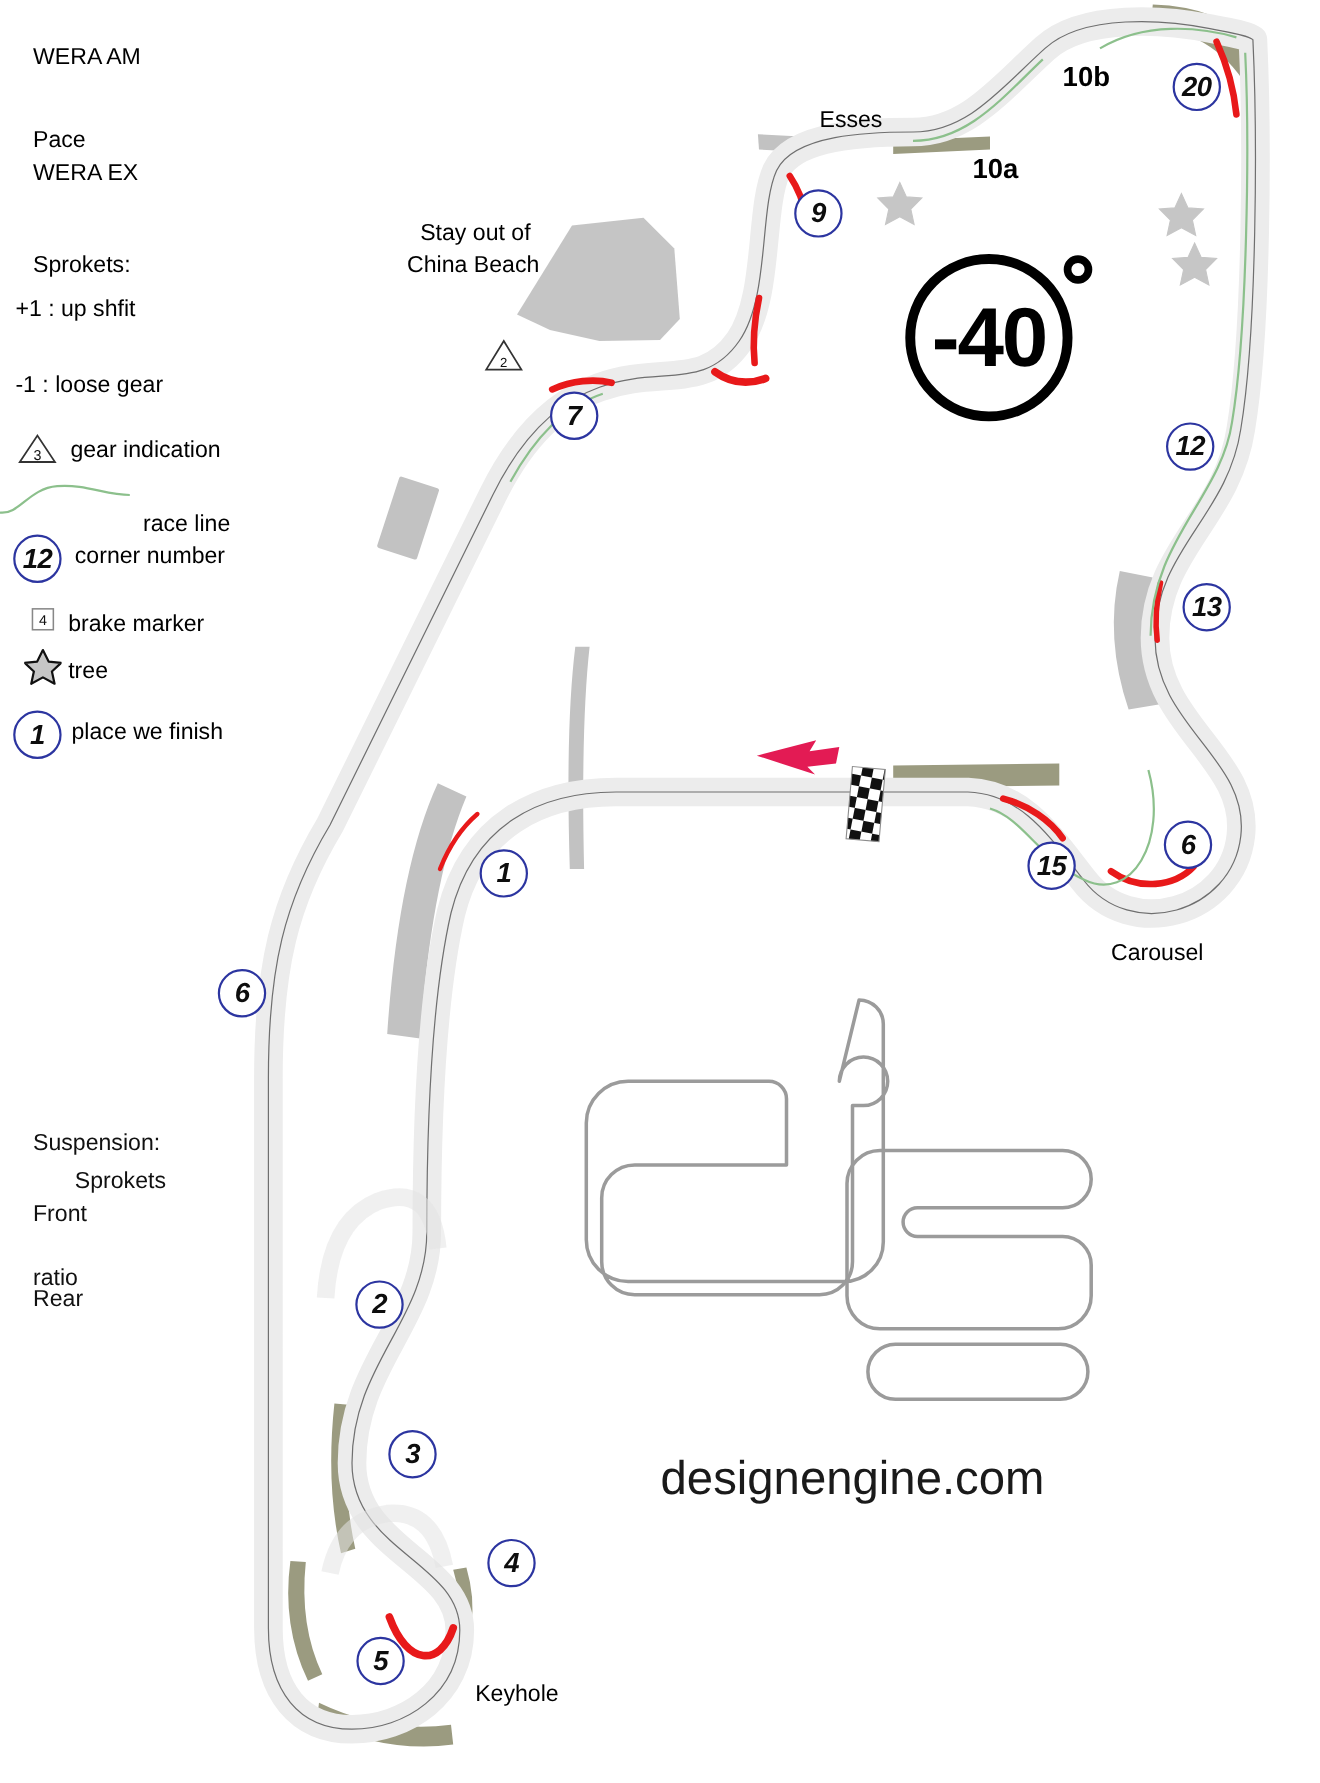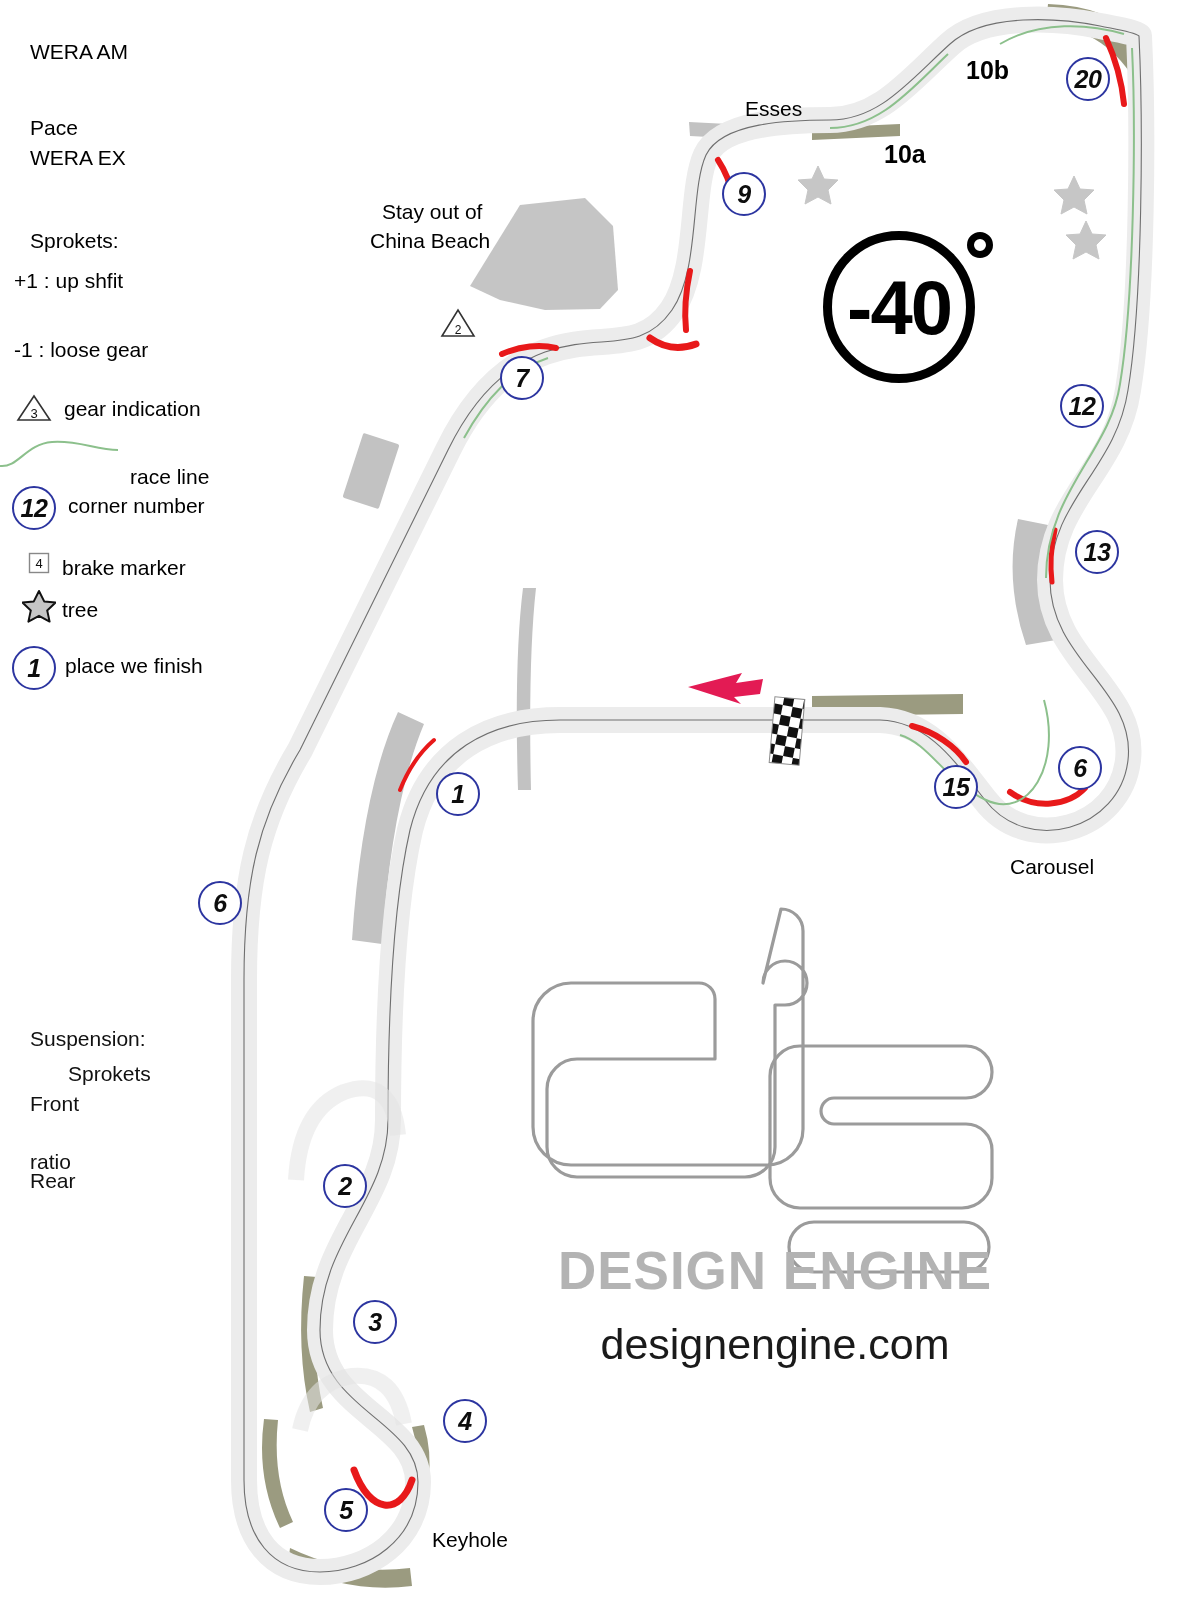--- a/index.html
+++ b/index.html
@@ -403,16 +403,15 @@
       <div class="corner-badge" style="left: 1058px; top: 746px;">6</div>
       <div class="corner-badge" style="left: 934px; top: 765px;">15</div>
     </div>
 
   <div id="temp-badge">
     <div class="ring"></div>
     <div class="deg"></div>
     <div class="val">-40</div>
   </div>
 
-  <div id="de-name">DESIGN ENGINE</div>
   <div id="de-url">designengine.com</div>
 
 </div>
 
 </body></html>

